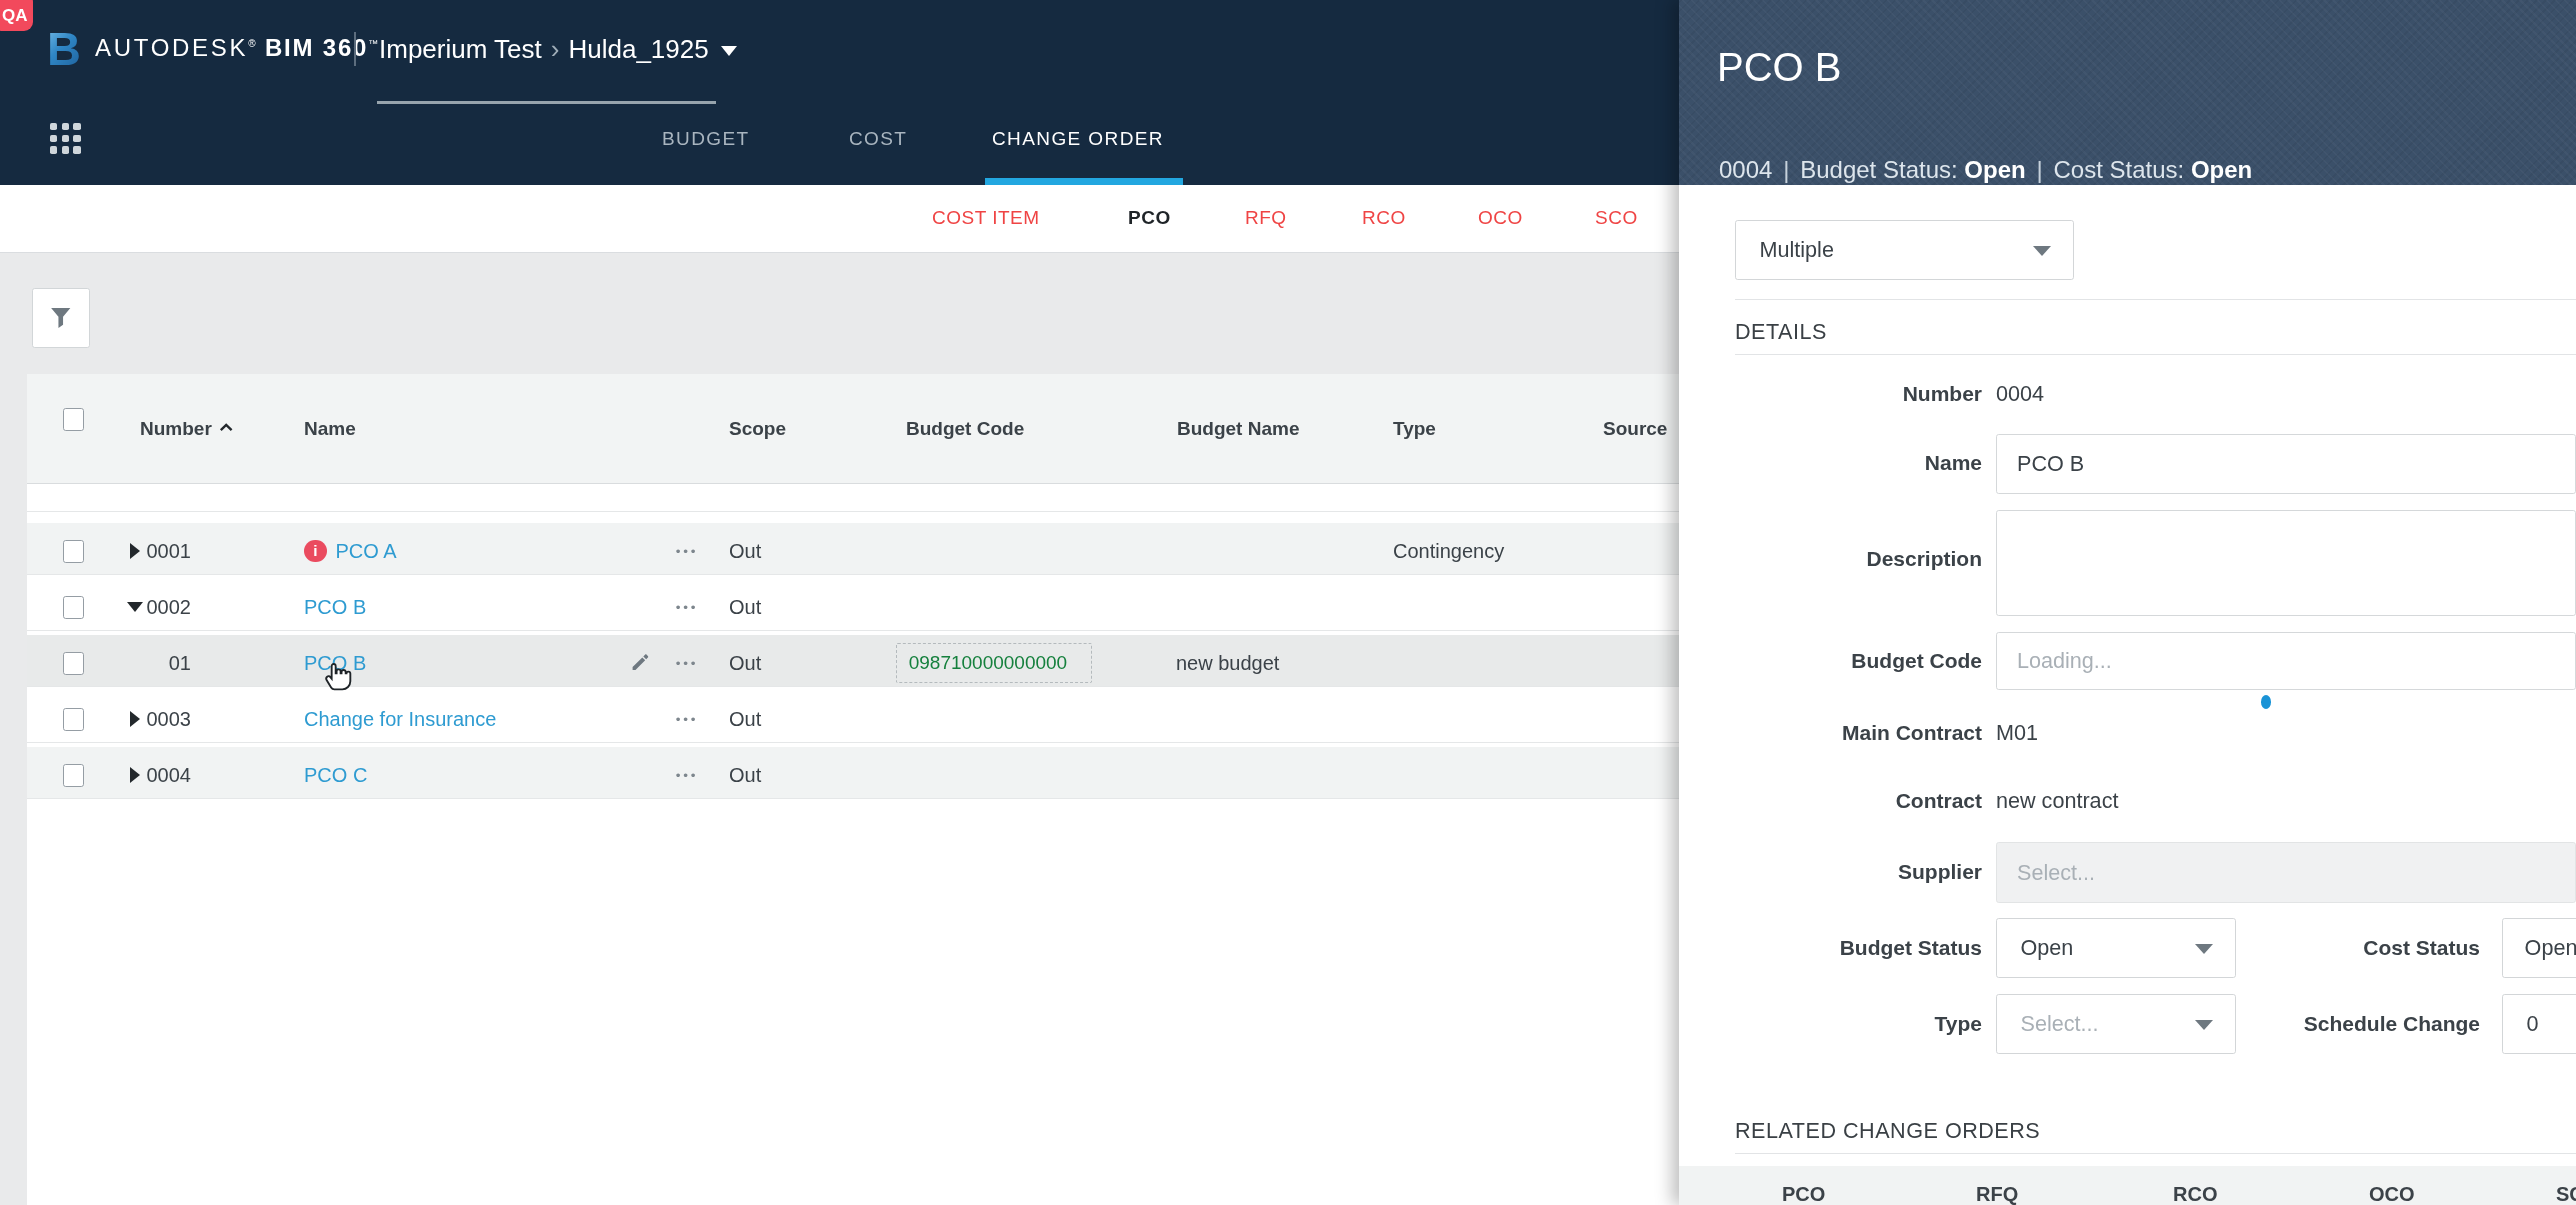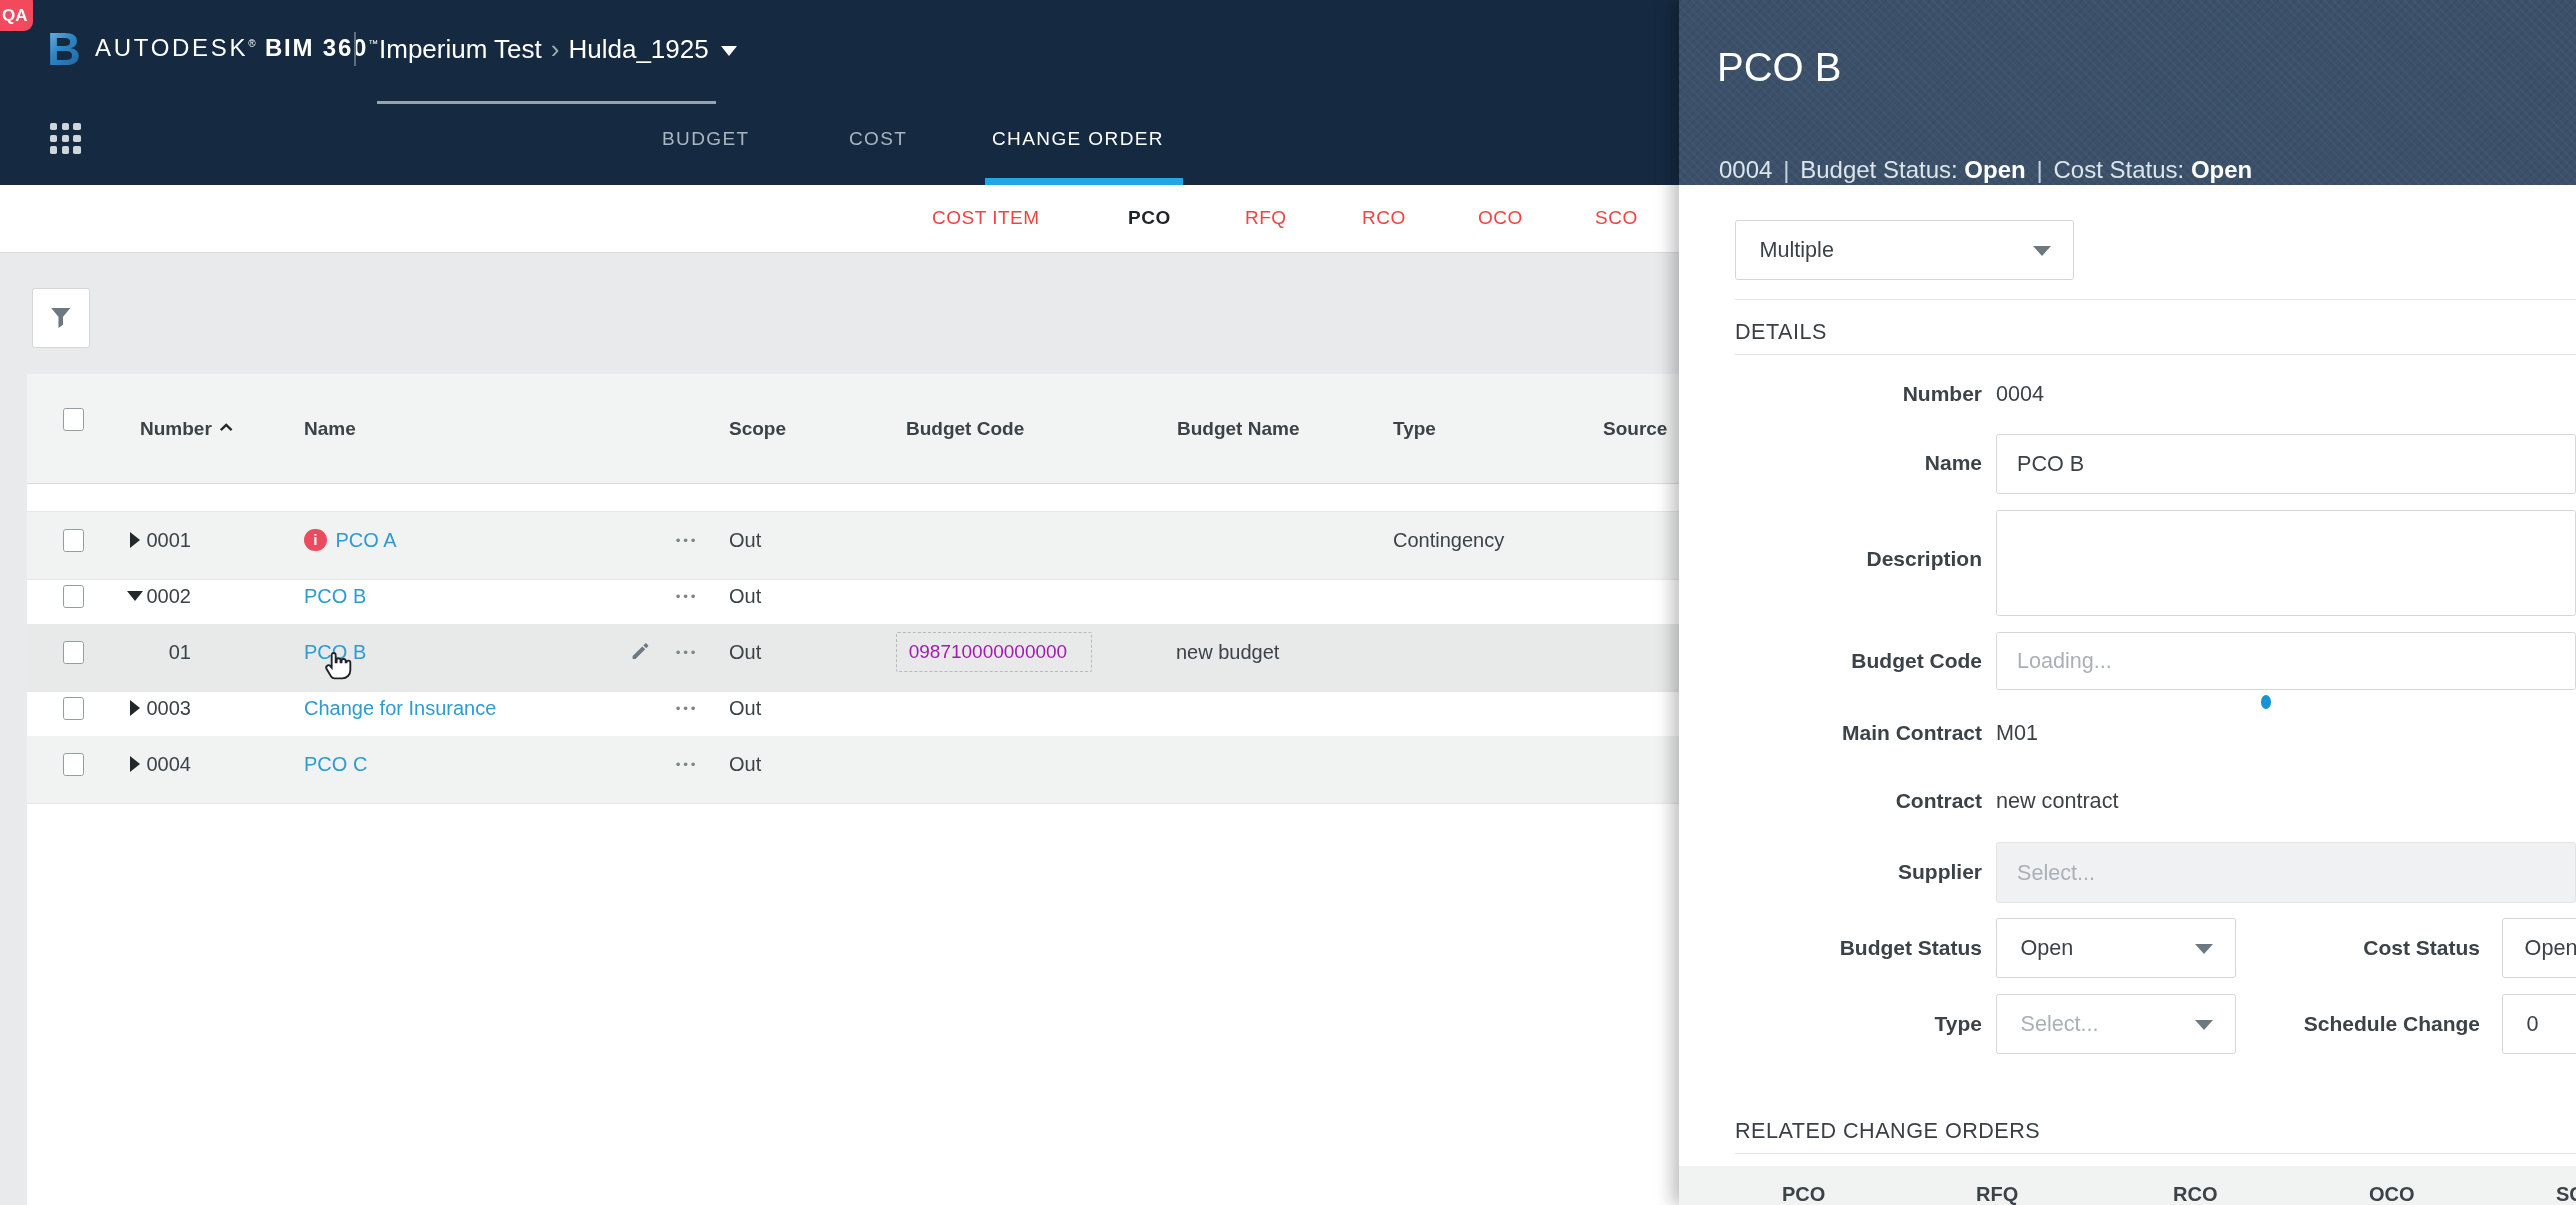--- a/index.html
+++ b/index.html
@@ -46,41 +46,41 @@
   .filter-btn { position:absolute; left:32px; top:288px; width:58px; height:60px; background:#fff;
                 border:0.9px solid #d2d6d8; border-radius:2.7px; display:flex; align-items:center; justify-content:center; }
   .add-btn { position:absolute; left:110px; top:288px; width:217px; height:60px; background:#1d9dd9;
              border:none; border-radius:3.6px; color:#fff; font-size:22.5px; font-family:inherit; cursor:pointer; }
 
   
   .table { position:absolute; left:27px; top:374px; width:1652px; height:831px; background:#fff; }
   .t-header { position:absolute; left:0; top:0; width:100%; height:110px; background:#f2f4f4; border-bottom:0.9px solid #d9dcde; }
   .t-header .hlabel { position:absolute; top:404px; font-size:19px; font-weight:bold; color:#3b4248; }
   .t-blank-row { position:absolute; left:0; top:110px; width:100%; height:28px; background:#fff; border-bottom:0.9px solid #e5e7e8; }
-  .t-row { position:absolute; left:0; width:100%; height:68px; border-bottom:0.9px solid #e5e7e8; }
+  .t-row { position:absolute; left:0; width:100%; height:52px; border-bottom:0.9px solid #e5e7e8;margin-top:11px; }
   .t-row.shade { background:#f1f3f3; }
   .t-row.hover { background:#e8eaea; }
   .cell { position:absolute; top:0; height:56px; display:flex; align-items:center; font-size:20px; color:#3b4248; }
   .checkbox { position:absolute; left:36px; top:17px; width:21px; height:22.5px; background:#fff;
               border:1.8px solid #959da4; border-radius:2.7px; }
   .hdr-checkbox { position:absolute; left:36px; top:34px; width:21px; height:22.5px; background:#fff;
                   border:1.8px solid #959da4; border-radius:2.7px; }
   .expander { position:absolute; left:90px; top:0; width:36px; height:56px; display:flex; align-items:center; justify-content:center; }
   .tri-right { width:0; height:0; border-top:8px solid transparent; border-bottom:8px solid transparent; border-left:10.8px solid #23282c; }
   .tri-down  { width:0; height:0; border-left:8px solid transparent; border-right:8px solid transparent; border-top:10.8px solid #23282c; }
   .c-num { left:108px; width:56px; justify-content:flex-end; }
   .c-name { left:277px; }
   .c-name a, .link { color:#2e9bd1; text-decoration:none; cursor:pointer; }
   .alert-dot { width:22.5px; height:22.5px; border-radius:50%; background:#ea4b5f; color:#fff; font-size:15.3px;
                font-weight:bold; display:flex; align-items:center; justify-content:center; margin-right:9px; font-style:normal; }
   .c-pencil { left:595px; width:36px; justify-content:center; }
   .c-dots { left:642px; width:36px; justify-content:center; color:#7d868d; font-size:13.5px; letter-spacing:2.7px; cursor:pointer; }
   .c-scope { left:702px; }
   .c-bcode { left:869px; }
-  .bcode-box { border:1.8px dashed #b4babd; border-radius:1.8px; padding:8px 23.5px 8px 11.7px; font-size:19px; color:#a21caf; }
+  .bcode-box { border:1.8px dashed #b4babd; border-radius:1.8px; padding:8px 23.5px 8px 11.7px; font-size:19px; color:#15803d; }
   .c-bname { left:1149px; }
   .c-type { left:1366px; }
   .sort-caret { margin-left:7.2px; margin-bottom:3.6px; }
 
   .hand-cursor { position:absolute; left:296px; top:22.5px; width:32px; height:36px; z-index:5; }
 
   
   .panel { position:absolute; left:1679px; top:0; width:897px; height:1205px; background:#fff;
            box-shadow:-7.2px 0 16px rgba(0,0,0,0.25); overflow:hidden; }
   .panel-header { position:absolute; left:0; top:0; width:100%; height:185px; background:#3b5069;

